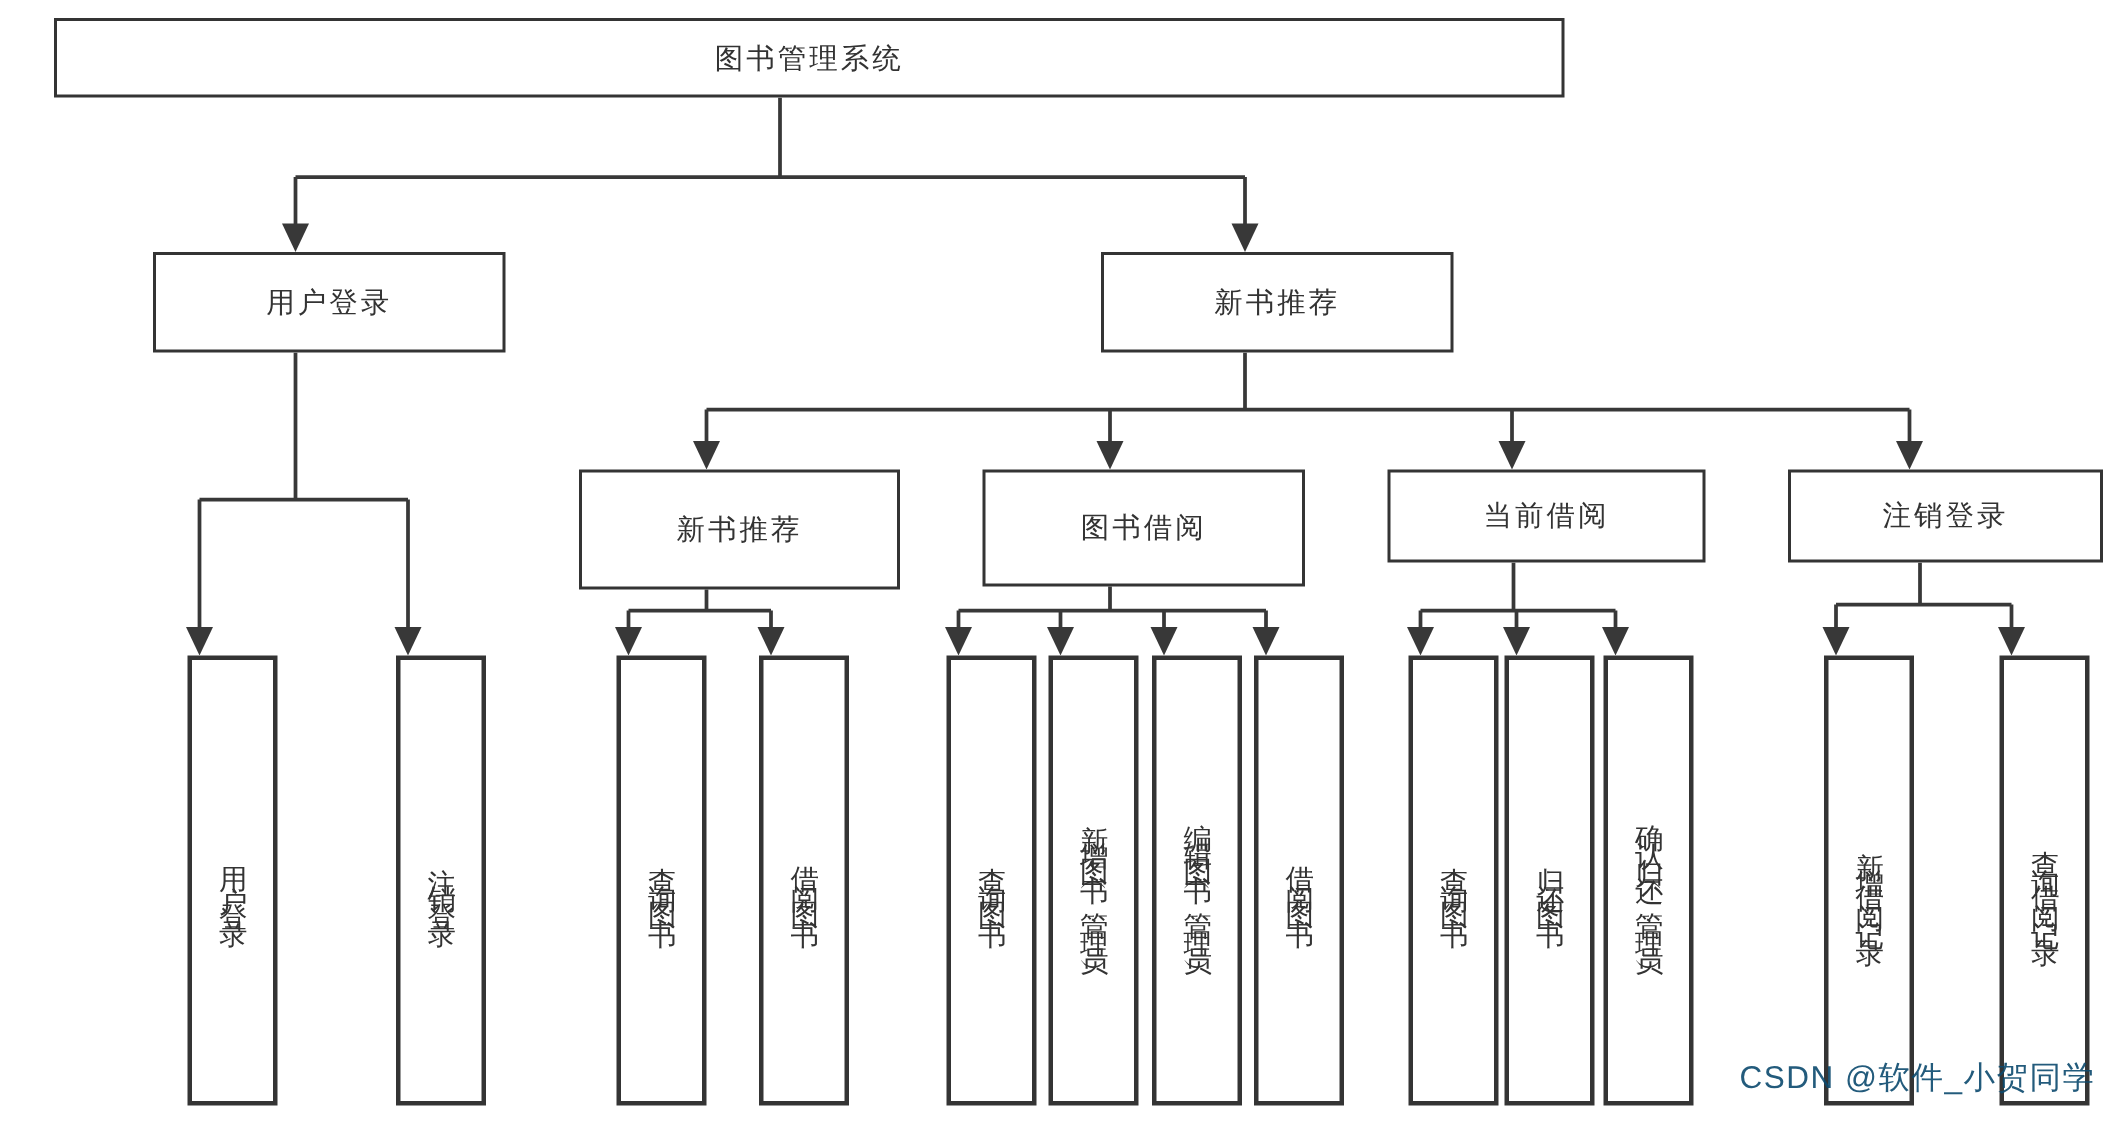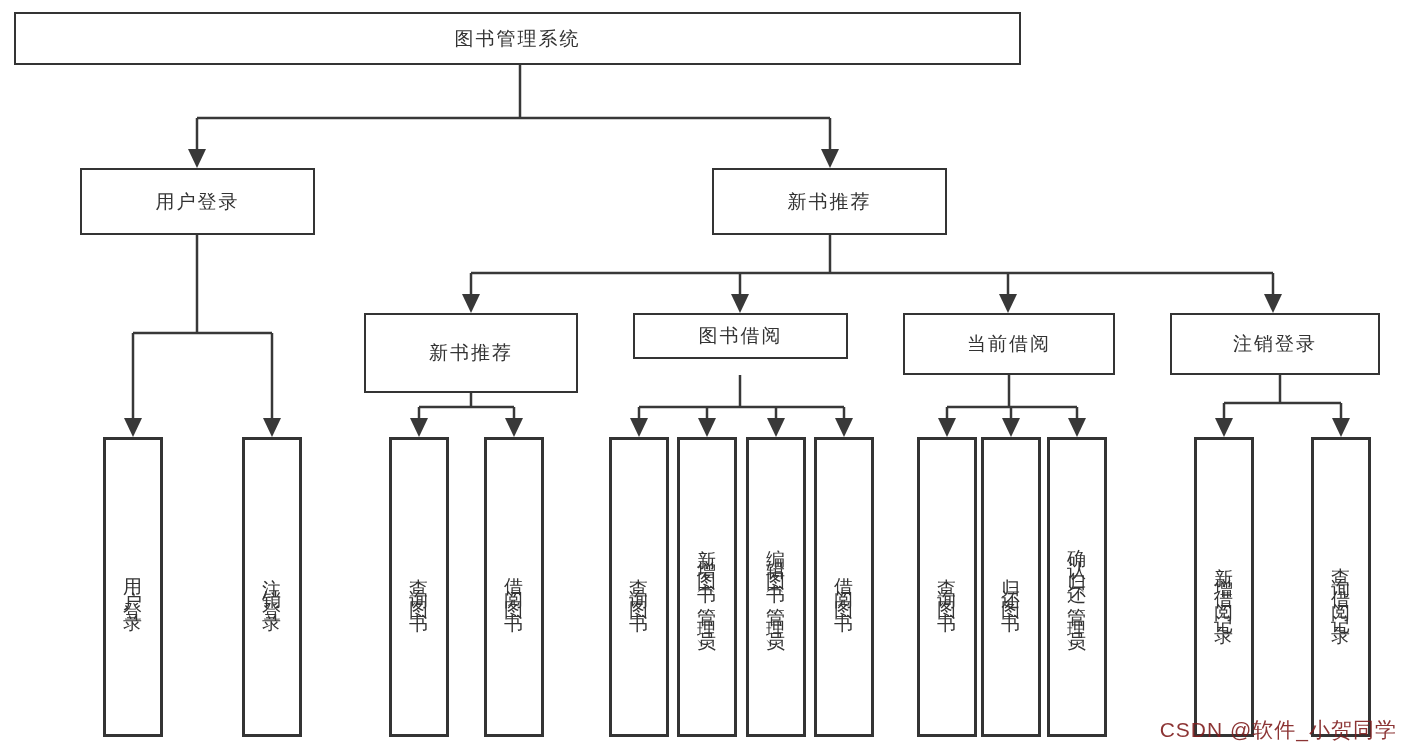--- a/index.html
+++ b/index.html
@@ -21,38 +21,39 @@
     position: absolute;
     box-sizing: border-box;
     background: #ffffff;
     border: 2px solid #343434;
     display: flex;
     align-items: center;
     justify-content: center;
     font-size: 19px;
     letter-spacing: 2px;
     color: #333333;
+    margin-left: 22px;
   }
   .leaf {
     border-width: 3px;
   }
   .leaf span {
     writing-mode: vertical-rl;
     text-orientation: mixed;
     letter-spacing: 0.62em;
     font-size: 19px;
     line-height: 1;
     white-space: nowrap;
   }
   .watermark {
     position: absolute;
     right: 8px;
-    bottom: 3px;
+    bottom: 15px;
     font-size: 21px;
-    color: #7f1d1d;
+    color: #0c4a6e;
     opacity: 0.9;
     letter-spacing: 1px;
     pointer-events: none;
   }
 </style>
 </head>
 <body>
 
 <div class="stage">
 
@@ -129,21 +130,21 @@
   <div class="node" style="left:80px; top:168px; width:235px; height:67px;">
     <span>用户登录</span>
   </div>
   <div class="node" style="left:712px; top:168px; width:235px; height:67px;">
     <span>新书推荐</span>
   </div>
 
   <div class="node" style="left:364px; top:313px; width:214px; height:80px;">
     <span>新书推荐</span>
   </div>
-  <div class="node" style="left:633px; top:313px; width:215px; height:46px;">
+  <div class="node" style="left:633px; top:313px; width:215px; height:78px;">
     <span>图书借阅</span>
   </div>
   <div class="node" style="left:903px; top:313px; width:212px; height:62px;">
     <span>当前借阅</span>
   </div>
   <div class="node" style="left:1170px; top:313px; width:210px; height:62px;">
     <span>注销登录</span>
   </div>
 
   <div class="node leaf" style="left:103px; top:437px; width:60px; height:300px;">

